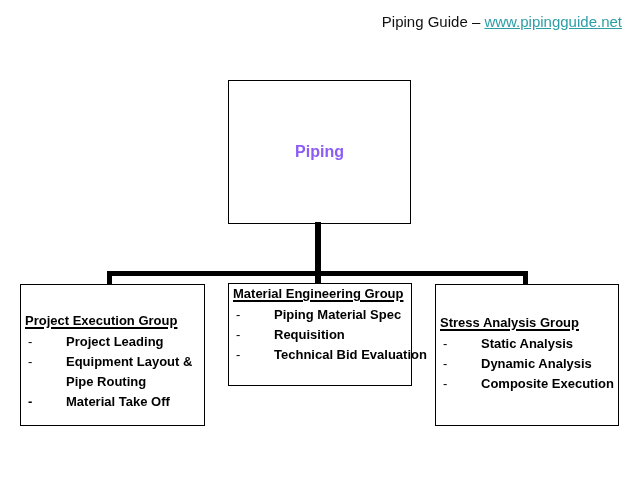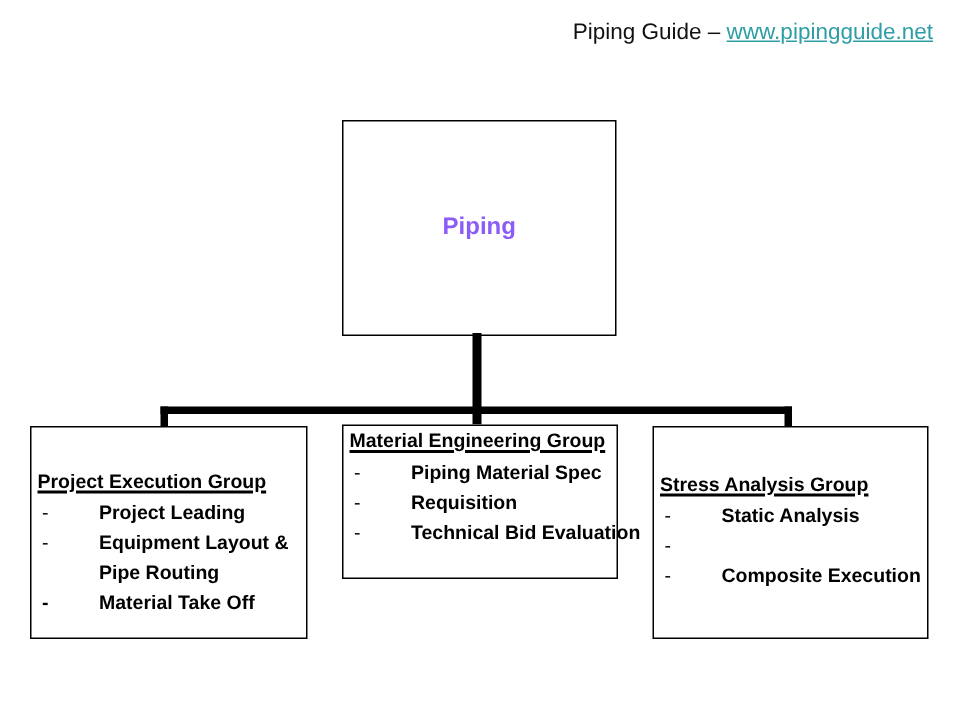--- a/index.html
+++ b/index.html
@@ -145,20 +145,21 @@
   </div>
 
   <div class="group-box g2">
     <div class="group-title">Stress Analysis Group</div>
     <div class="item">
       <span class="dash">-</span>
       <span class="item-text">Static Analysis</span>
     </div>
     <div class="item">
       <span class="dash">-</span>
+      <span class="item-text">Dynamic Analysis</span>
     </div>
     <div class="item">
       <span class="dash">-</span>
       <span class="item-text">Composite Execution</span>
     </div>
   </div>
 
 </div>
 
 </body></html>

